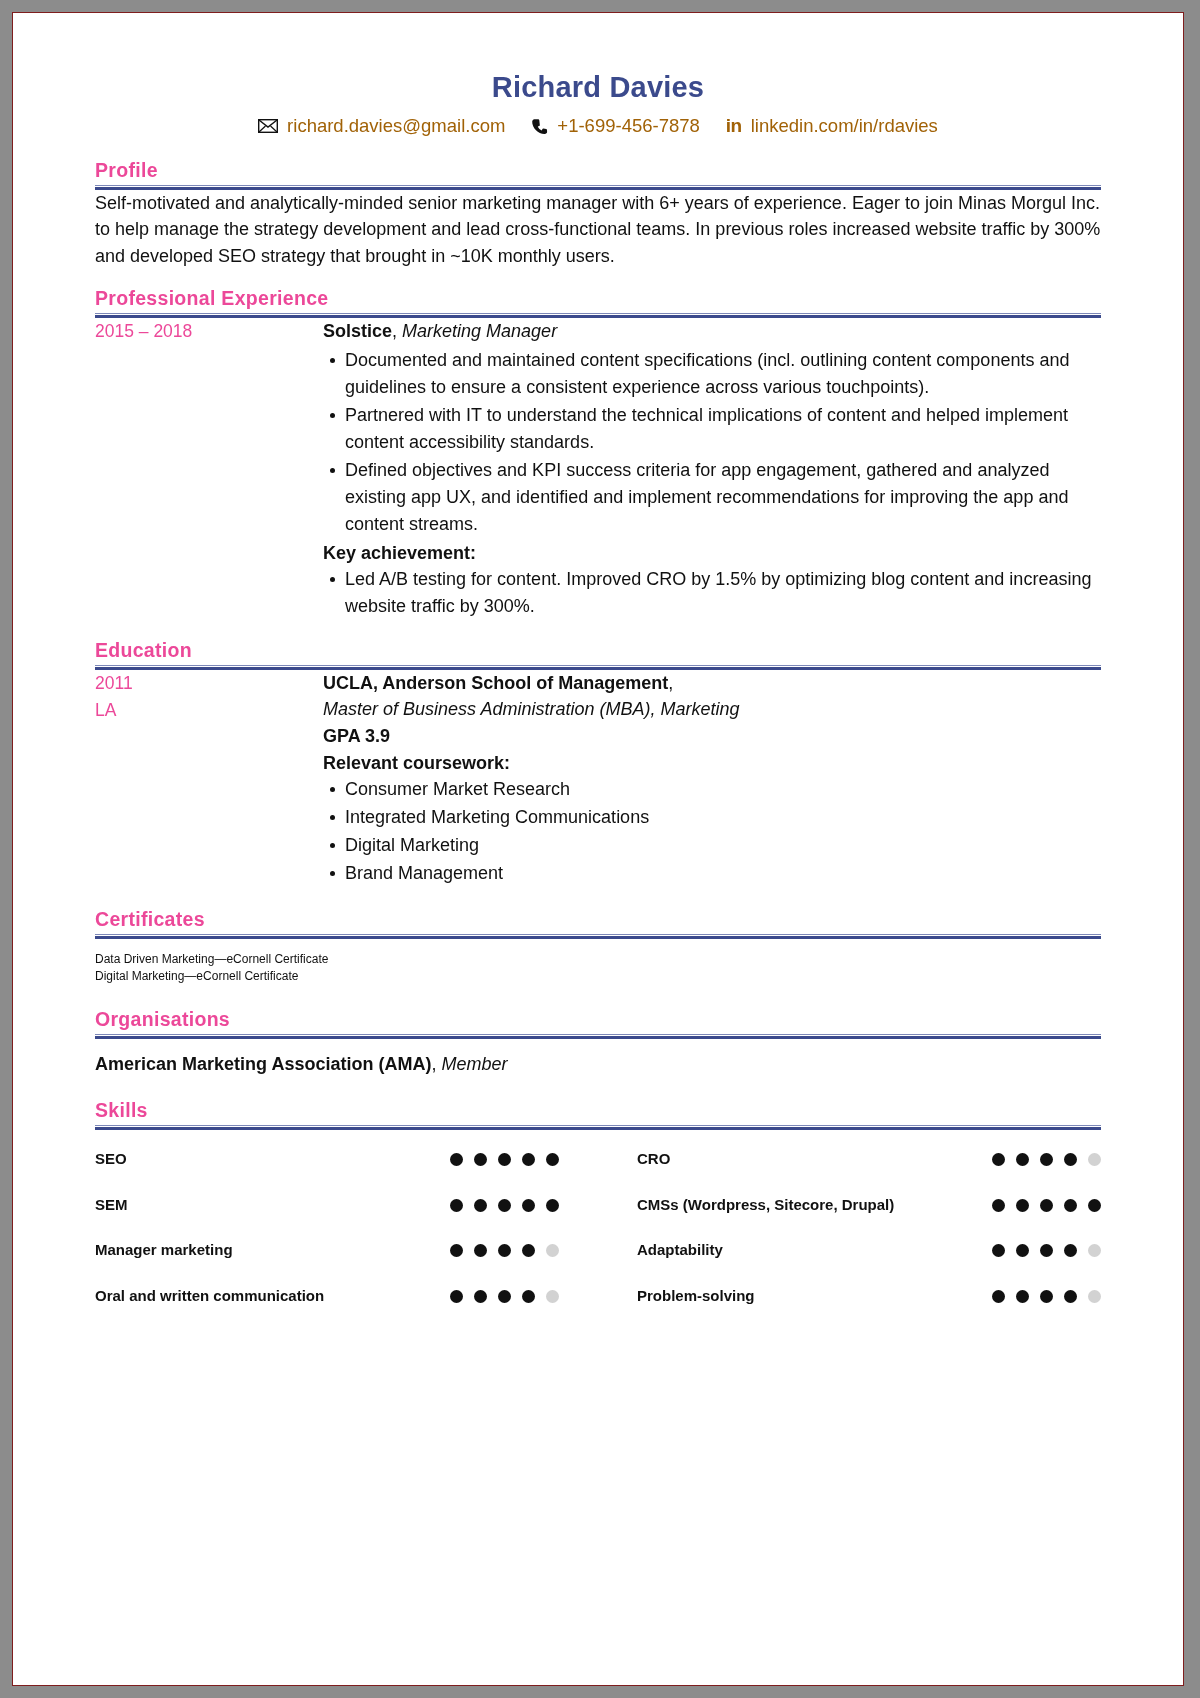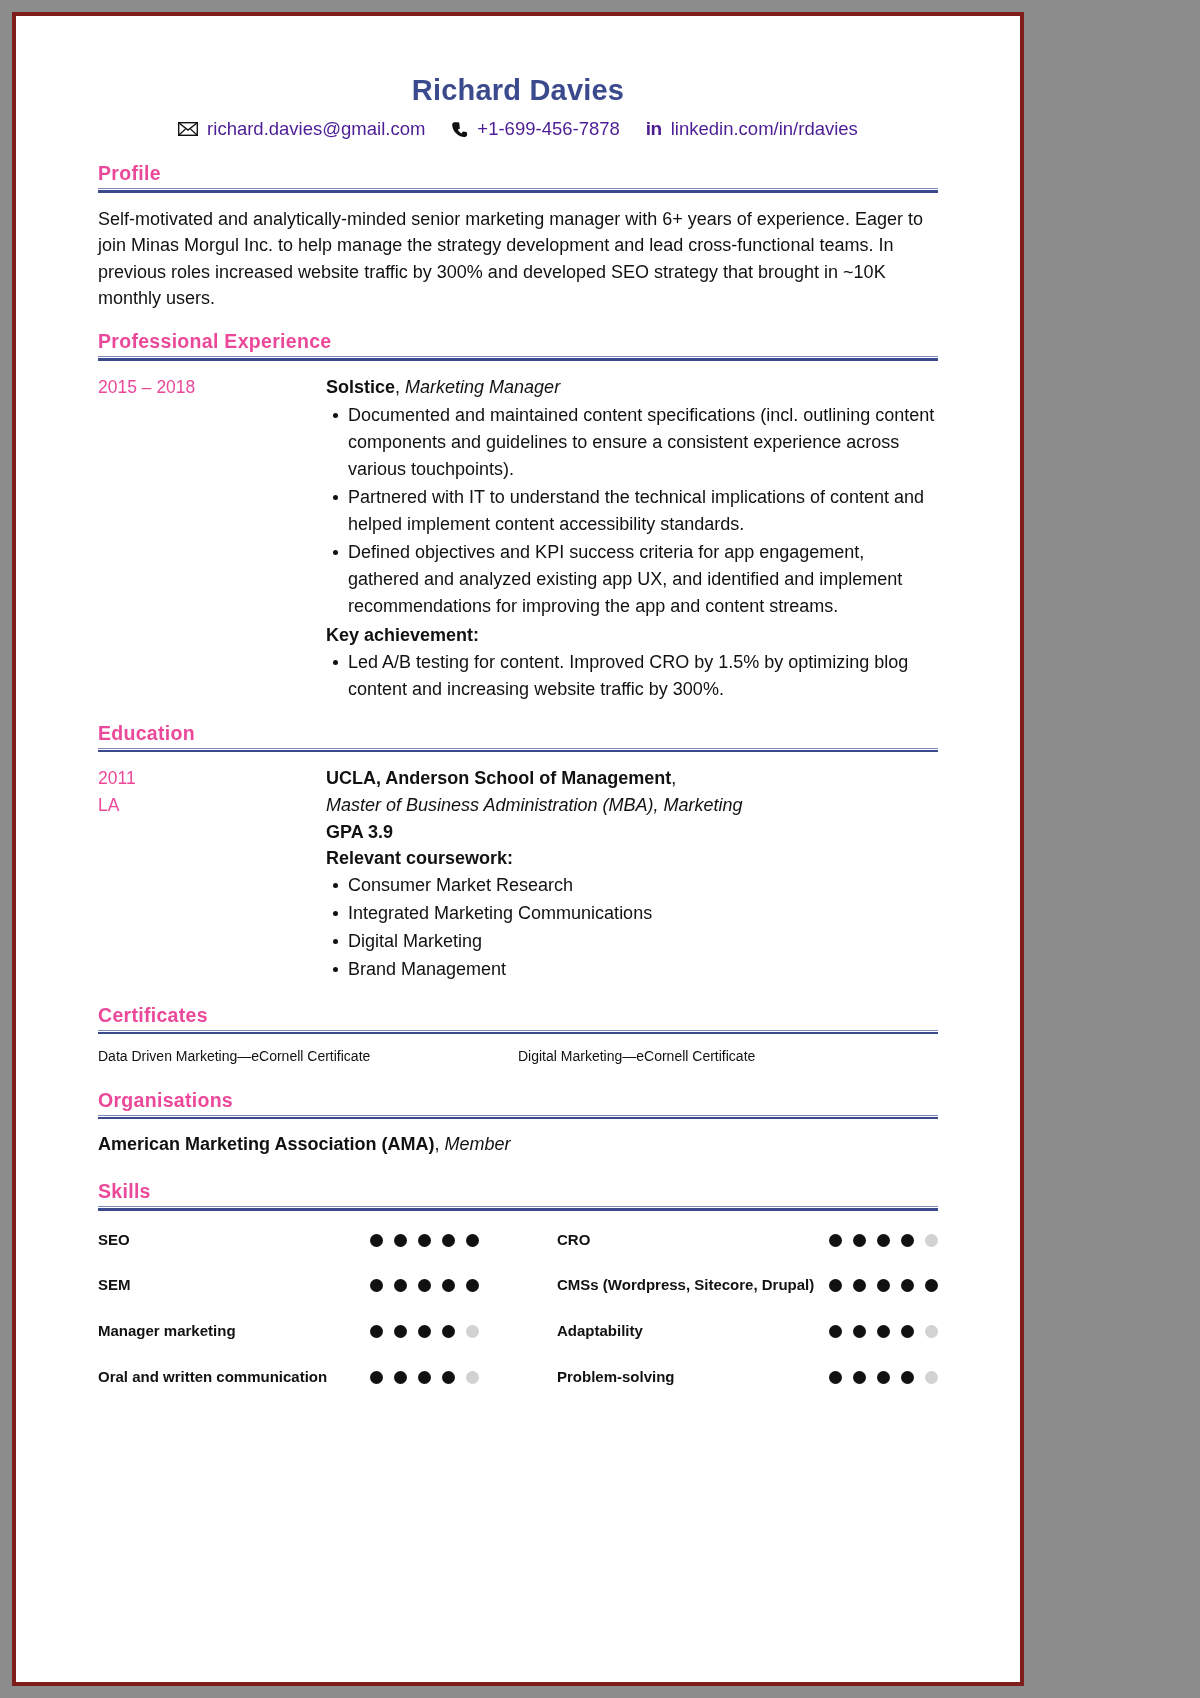--- a/index.html
+++ b/index.html
@@ -4,62 +4,62 @@
 <style>
   * { margin:0; padding:0; box-sizing:border-box; }
   html, body {
     width:1200px; height:1698px;
     background:#8c8c8c;
     font-family:"Liberation Sans", sans-serif;
   }
   .page {
     position:absolute;
     left:12px; top:12px;
-    width:1012px; height:1674px;
+    width:1172px; height:1674px;
     background:#ffffff;
-    border:4px solid #7f1d1d;
+    border:1px solid #7f1d1d;
   }
   .inner { padding:58px 82px 0 82px; }
 
   
   .name {
     text-align:center;
     color:#3b4a8c;
     font-size:29px;
     font-weight:bold;
     letter-spacing:.2px;
     margin-bottom:11px;
   }
   .contact {
     display:flex;
     justify-content:center;
     align-items:center;
     gap:26px;
     font-size:18.5px;
-    color:#4c1d95;
+    color:#a16207;
     margin-bottom:22px;
   }
   .contact-item { display:flex; align-items:center; gap:9px; white-space:nowrap; }
   .ci-icon { display:inline-flex; align-items:center; justify-content:center; }
   .ci-icon svg { display:block; }
   .li-glyph { font-weight:bold; font-size:19px; letter-spacing:-.5px; }
 
   
   .section { margin-top:4px; }
   .sec-head {
     color:#ec4899;
     font-size:19.5px;
     font-weight:bold;
     letter-spacing:.3px;
     padding-bottom:3px;
     border-bottom:1.5px solid #7d88b8;
   }
   .sec-rule { height:2.5px; background:#3b4a8c; margin-top:1px; }
 
-  .sec-body { padding-top:13px; font-size:18px; color:#111; line-height:1.48; }
+  .sec-body { font-size:18px; color:#111; line-height:1.48; }
 
   
   .profile-text { text-align:left; }
 
   
   .entry { display:flex; align-items:flex-start; }
   .entry-left { width:228px; flex:0 0 228px; font-size:17.5px; line-height:1.55; color:#ec4899; }
   .entry-right { flex:1; }
   .job-title { font-size:18px; margin-bottom:2px; }
   .job-title b { font-weight:bold; }
@@ -83,21 +83,21 @@
   .key-ach { font-weight:bold; font-size:18px; margin-top:2px; }
 
   
   .edu-school { font-weight:bold; font-size:18px; }
   .edu-school .normal { font-weight:normal; }
   .edu-degree { font-style:italic; font-size:18px; }
   .edu-gpa { font-weight:bold; font-size:18px; }
   .edu-course-head { font-weight:bold; font-size:18px; }
 
   
-  .cert-row { display:flex; font-size:14px; }
+  .cert-row { display:flex; font-size:12px;flex-direction:column; }
   .cert-col { width:50%; }
 
   
   .org-line { font-size:18px; }
   .org-line b { font-weight:bold; }
   .org-line i { font-style:italic; }
 
   
   .skills-grid {
     display:flex;

